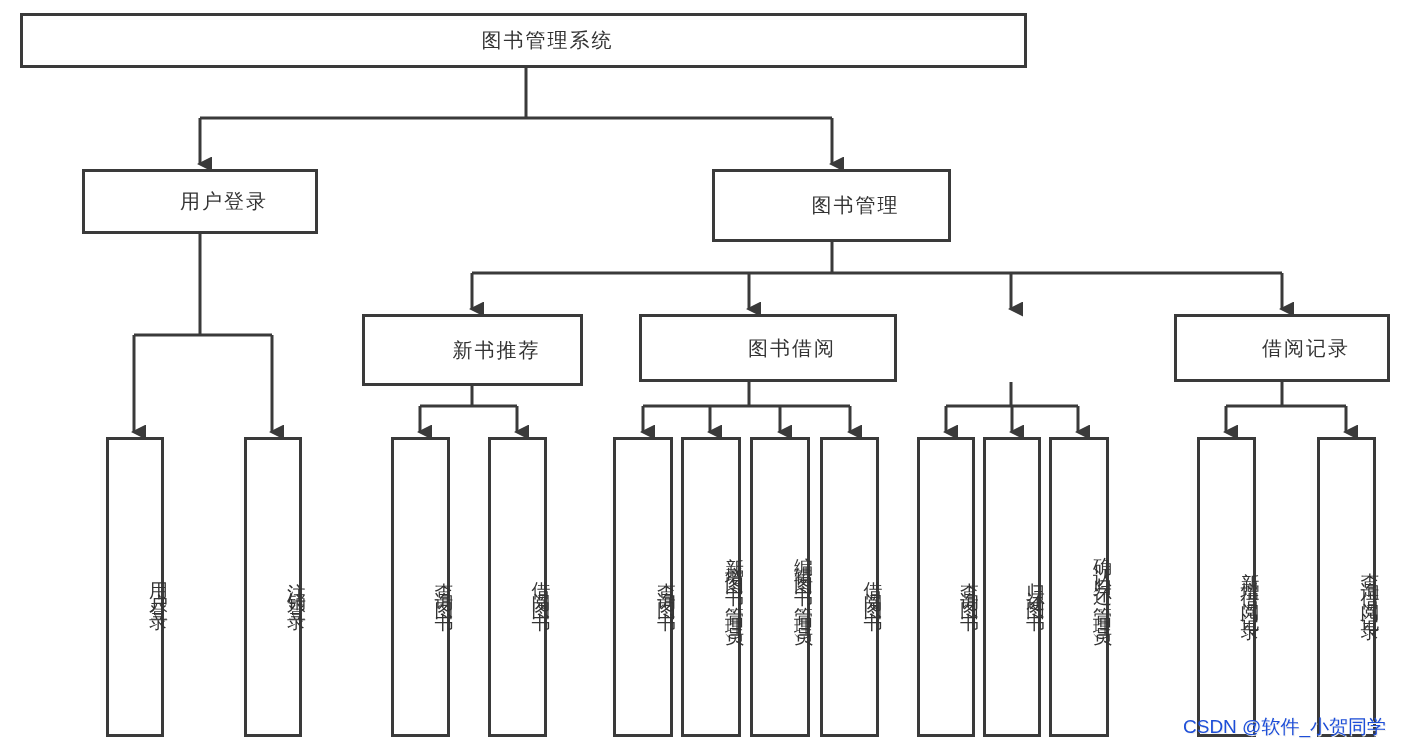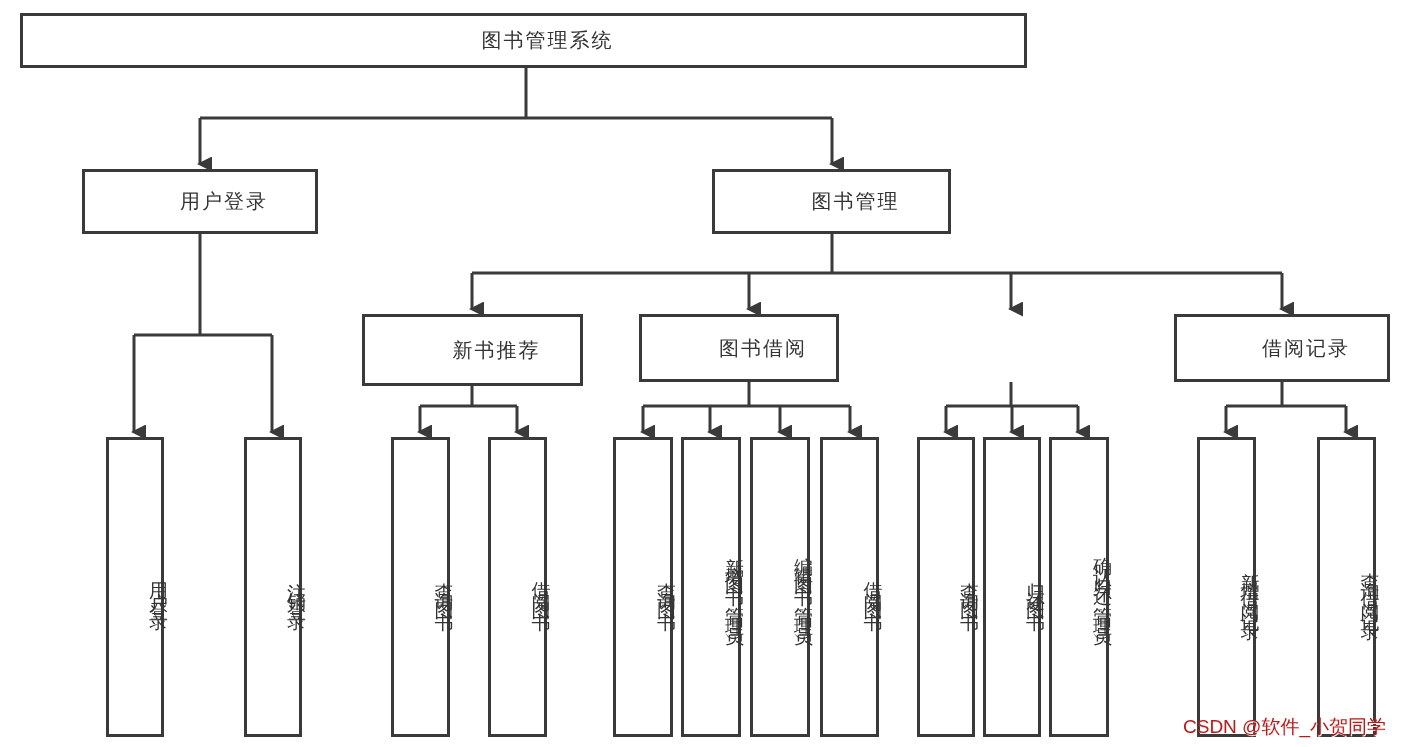--- a/index.html
+++ b/index.html
@@ -41,24 +41,24 @@
   .vbox .vtext {
     writing-mode: vertical-rl;
     text-orientation: mixed;
     letter-spacing: 10px;
     line-height: 1;
   }
   
   .n-root   { left: 20px;  top: 13px;  width: 1007px; height: 55px; }
   
   .n-login  { left: 82px;  top: 169px; width: 236px; height: 65px; }
-  .n-mgmt   { left: 712px; top: 169px; width: 239px; height: 65px; font-family: Liberation Serif, serif; }
+  .n-mgmt   { left: 712px; top: 169px; width: 239px; height: 73px; font-family: Liberation Serif, serif; }
   
   .n-rec    { left: 362px;  top: 314px; width: 221px; height: 72px; }
-  .n-borrow { left: 639px;  top: 314px; width: 200px; height: 68px; }
+  .n-borrow { left: 639px;  top: 314px; width: 258px; height: 68px; }
   .n-cur    { left: 902px;  top: 314px; width: 218px; height: 68px; }
   .n-hist   { left: 1174px; top: 314px; width: 216px; height: 68px; }
   
   .a1 { left: 106px;  width: 58px; }
   .a2 { left: 244px;  width: 58px; }
   .b1 { left: 391px;  width: 59px; }
   .b2 { left: 488px;  width: 59px; }
   .c1 { left: 613px;  width: 60px; }
   .c2 { left: 681px;  width: 60px; }
   .c3 { left: 750px;  width: 60px; }
@@ -73,21 +73,21 @@
     stroke: #3a3a3a;
     stroke-width: 3;
     fill: none;
   }
   .watermark {
     position: absolute;
     left: 1183px;
     top: 714px;
     width: 215px;
     font-size: 19px;
-    color: #b91c1c;
+    color: #1d4ed8;
     text-shadow: 1px 1px 0 #efefef;
     white-space: nowrap;
     z-index: 3;
   }
 </style>
 </head>
 <body>
 
 <div class="stage">
 

